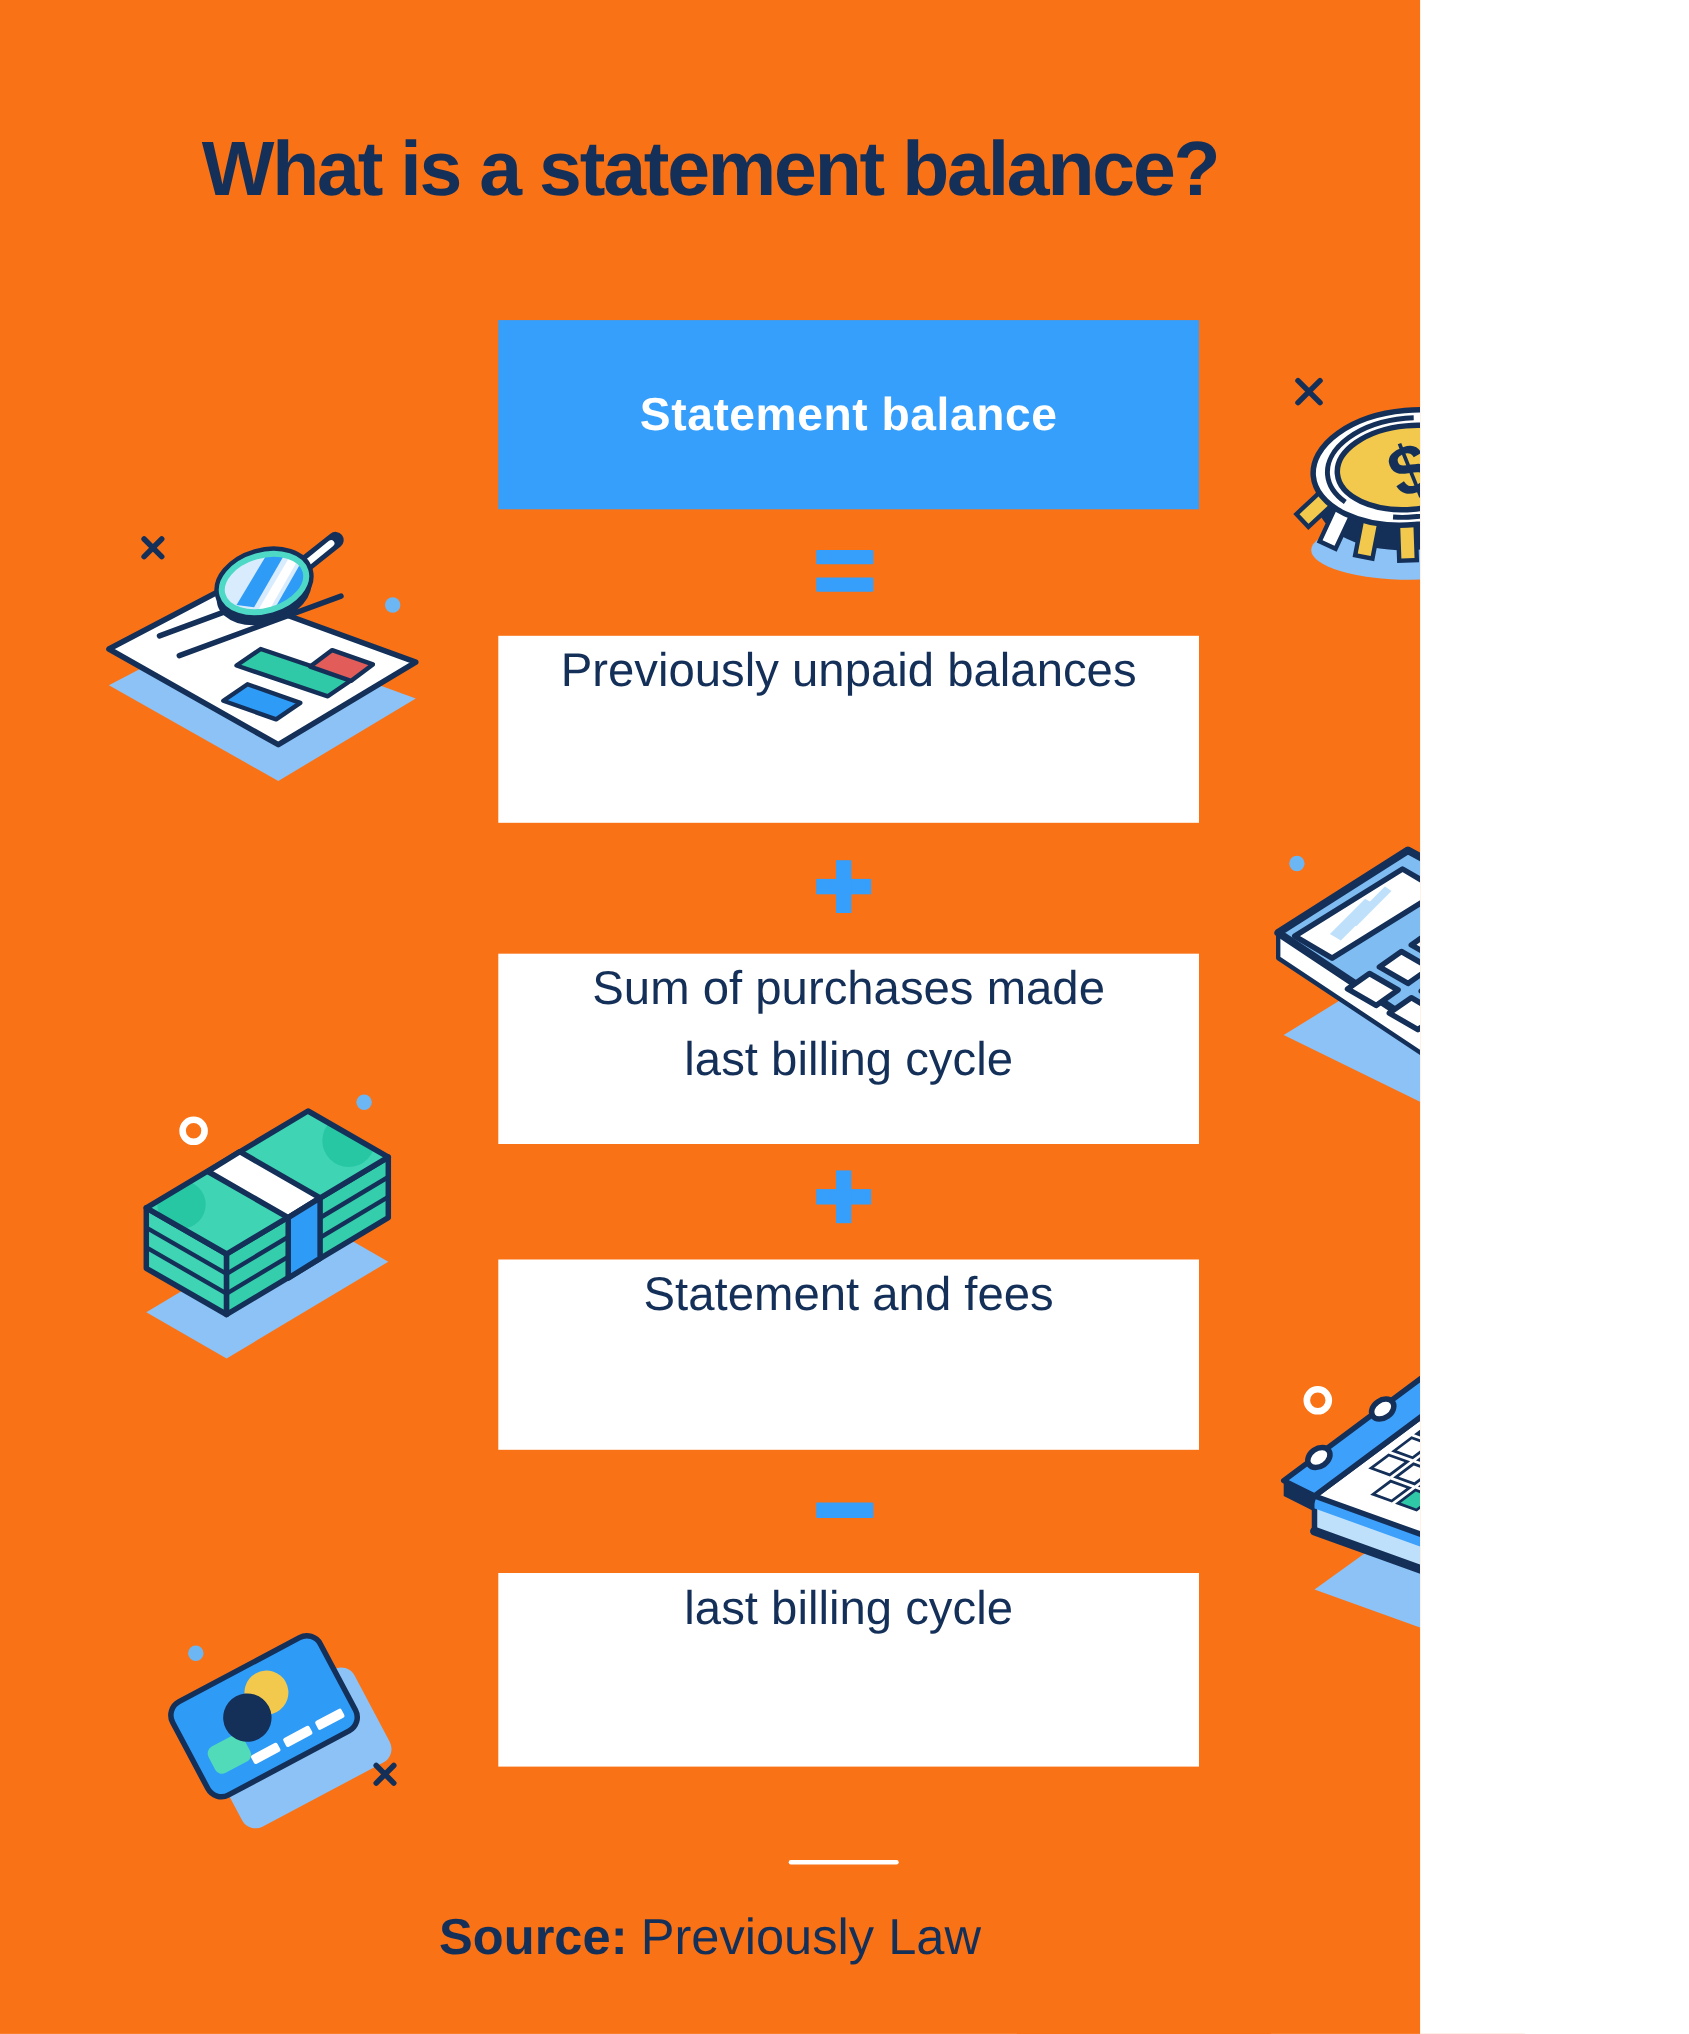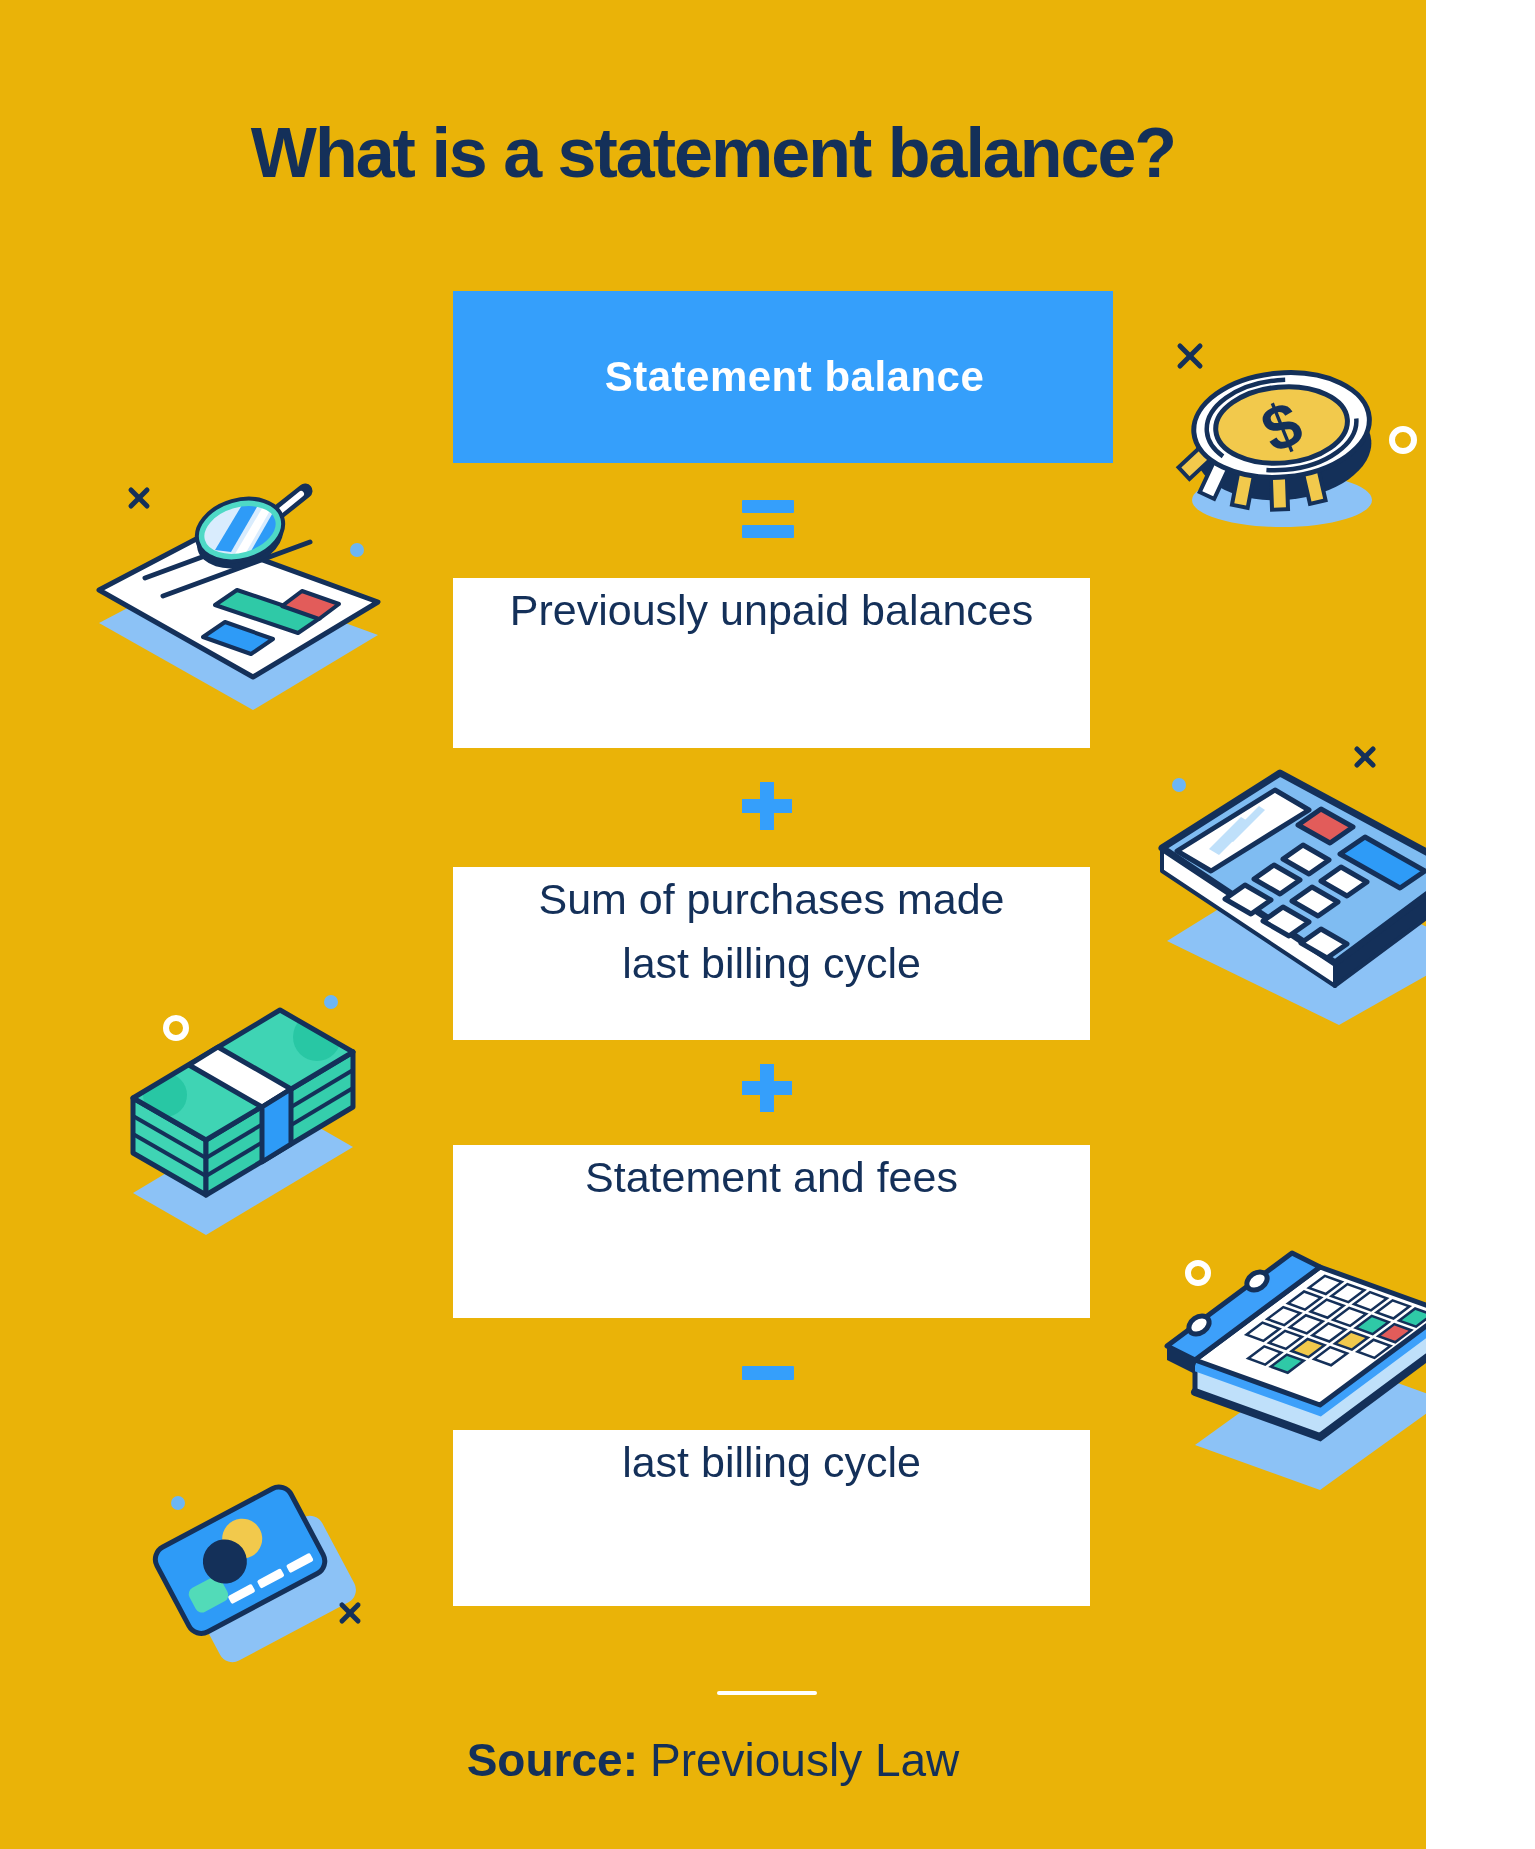--- a/index.html
+++ b/index.html
@@ -1,28 +1,28 @@
 <!DOCTYPE html>
 <html><head>
 <meta charset="utf-8">
 <style>
   html,body { margin:0; padding:0; }
   .page {
-    position:relative; width:1426px; height:1849px;
-    background:#eab308; overflow:hidden;
+    position:relative; width:1291px; height:1849px;
+    background:#f97316; overflow:hidden;
     font-family:"Liberation Sans", sans-serif; color:#143059;
   }
   .title {
     position:absolute; top:118px; left:0; width:100%;
     text-align:center; font-size:70px; font-weight:bold;
     letter-spacing:-2px; color:#143059; line-height:1;
   }
   .header-box {
     position:absolute; left:453px; top:291px; width:637px; height:172px;
-    background:#359ffb; display:flex; align-items:center; justify-content:center;padding-left:23px;
+    background:#359ffb; display:flex; align-items:center; justify-content:center;
   }
   .header-box .label { color:#ffffff; font-size:42px; font-weight:bold; letter-spacing:0.5px; }
   .term-box {
     position:absolute; left:453px; width:637px; background:#ffffff;
     display:flex; flex-direction:column; align-items:center; justify-content:flex-start;
     font-size:43px; line-height:64px; text-align:center; color:#143059;
   }
   .term-box .line:empty { display:none; }
   #term1 { top:578px;  height:170px; }
   #term2 { top:867px;  height:173px; }

